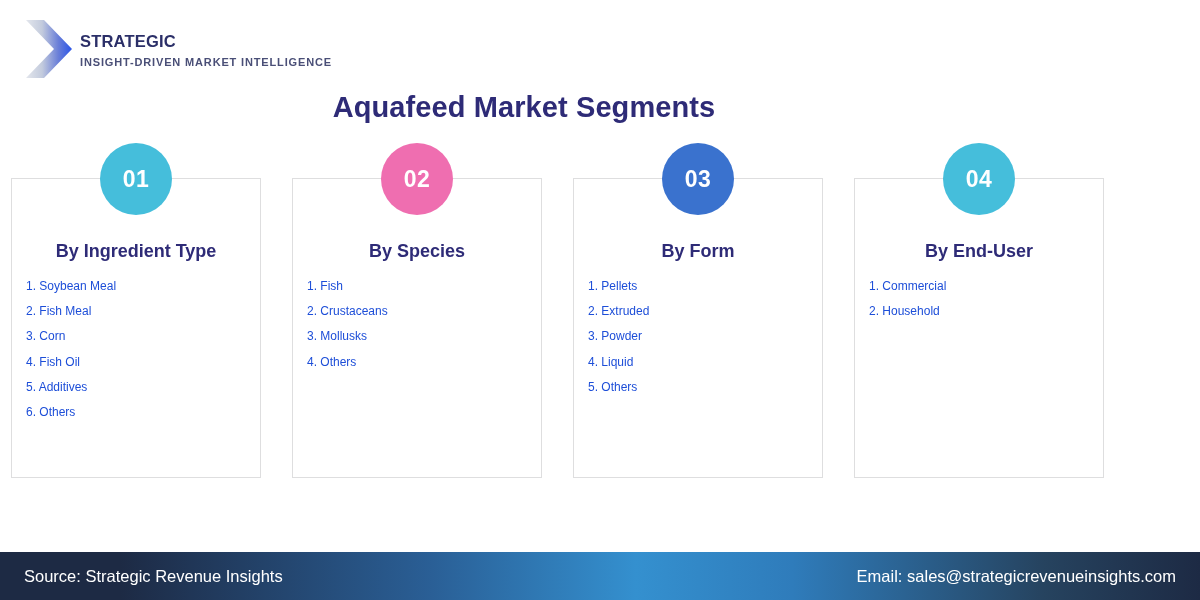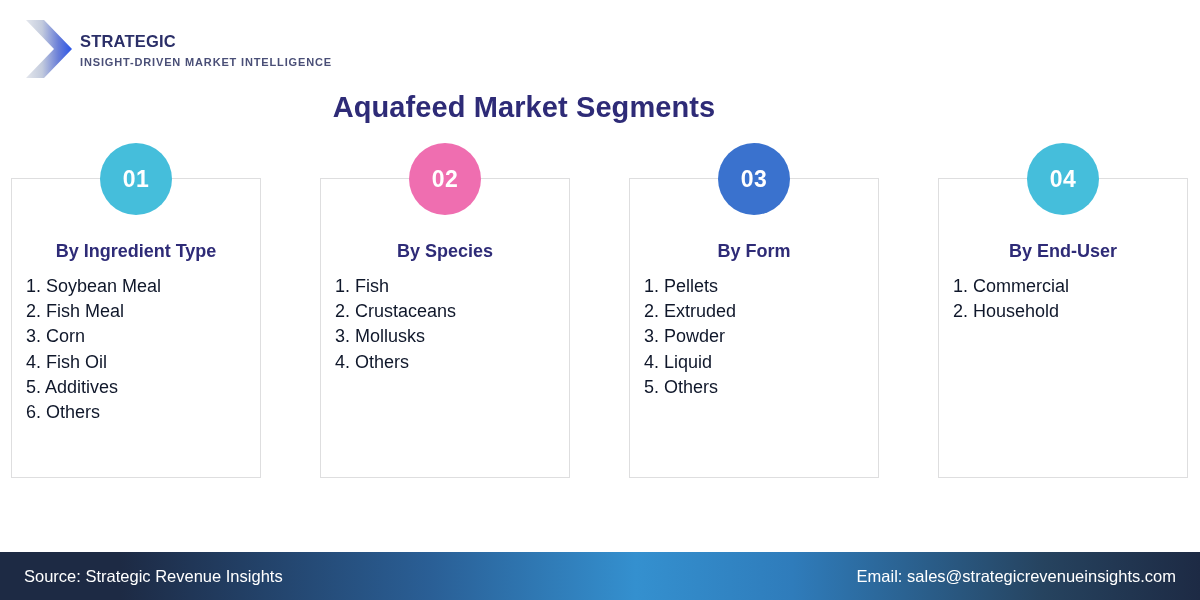--- a/index.html
+++ b/index.html
@@ -62,21 +62,21 @@
     letter-spacing: 0.1px;
   }
 
   
   .cards {
     position: absolute;
     top: 178px;
     left: 11px;
     width: 1179px;
     display: flex;
-    gap: 59px;
+    gap: 31px;
   }
   .card {
     position: relative;
     width: 250px;
     height: 300px;
     border: 1px solid #dededf;
     background: #ffffff;
     flex: none;
   }
   .card-badge {
@@ -101,22 +101,22 @@
     font-size: 18px;
     font-weight: bold;
     color: #2e2b77;
   }
   .card-list {
     margin-top: 12px;
     padding-left: 14px;
     list-style: none;
   }
   .card-list li {
-    font-size: 18px;
-    color: #0f172a;
+    font-size: 12px;
+    color: #1d4ed8;
     line-height: 25.2px;
     white-space: nowrap;
   }
 
   
   .footer {
     position: absolute;
     left: 0;
     bottom: 0;
     width: 1200px;

